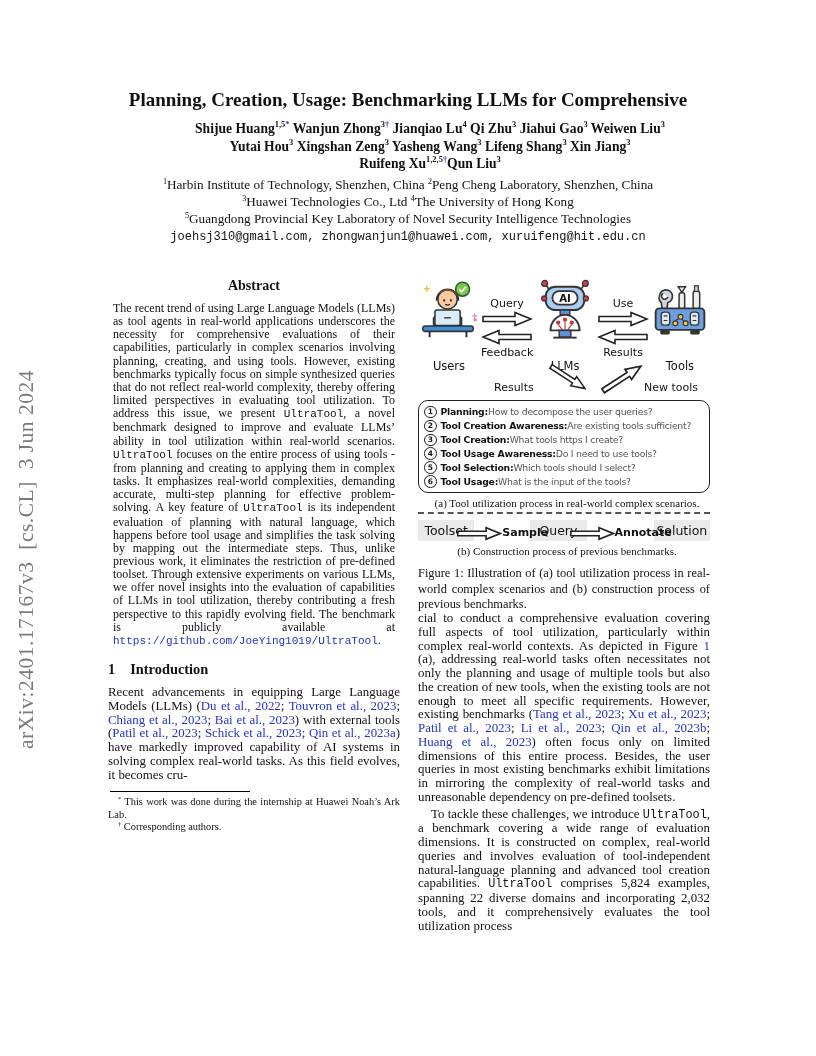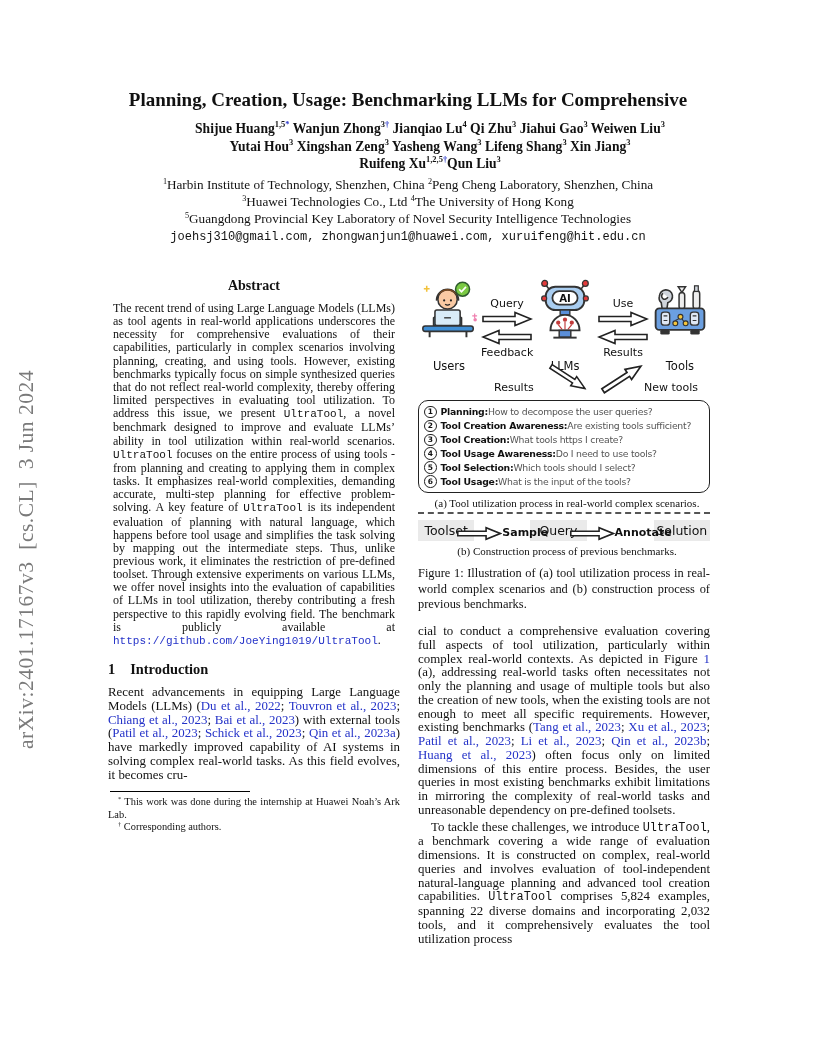--- a/index.html
+++ b/index.html
@@ -52,21 +52,21 @@
   .stepname{font-weight:bold;color:#111;}
   .stepdesc{color:#555;}
   .subcap{font-size:11px;text-align:center;margin:4px 0 2px 6px;}
   .dashed{border-top:2px dashed #555;margin:3px 0 6px 0;}
   .flow{display:flex;align-items:flex-end;justify-content:space-between;
         font-family:"DejaVu Sans",sans-serif;}
   .flow-box{background:#eaeaea;padding:3px 0;width:84px;text-align:center;font-size:12.5px;}
   .flow-arrow{display:flex;flex-direction:row;align-items:center;margin:0 -18px;z-index:1;}
   .flow-arrow .arrow-label{font-size:11px;font-weight:bold;margin-top:-3px;}
   .figcap{font-size:12.4px;line-height:15.2px;text-align:justify;margin:9px 0 0 0;}
-  .rc-body{margin-top:13px;}
+  .rc-body{}
   .rc-p2{margin-top:3px;}
 </style>
 </head>
 <body>
 
 <div class="page">
 
   <div class="arxiv-strip">arXiv:2401.17167v3  [cs.CL]  3 Jun 2024</div>
 
   <div class="hdr">

